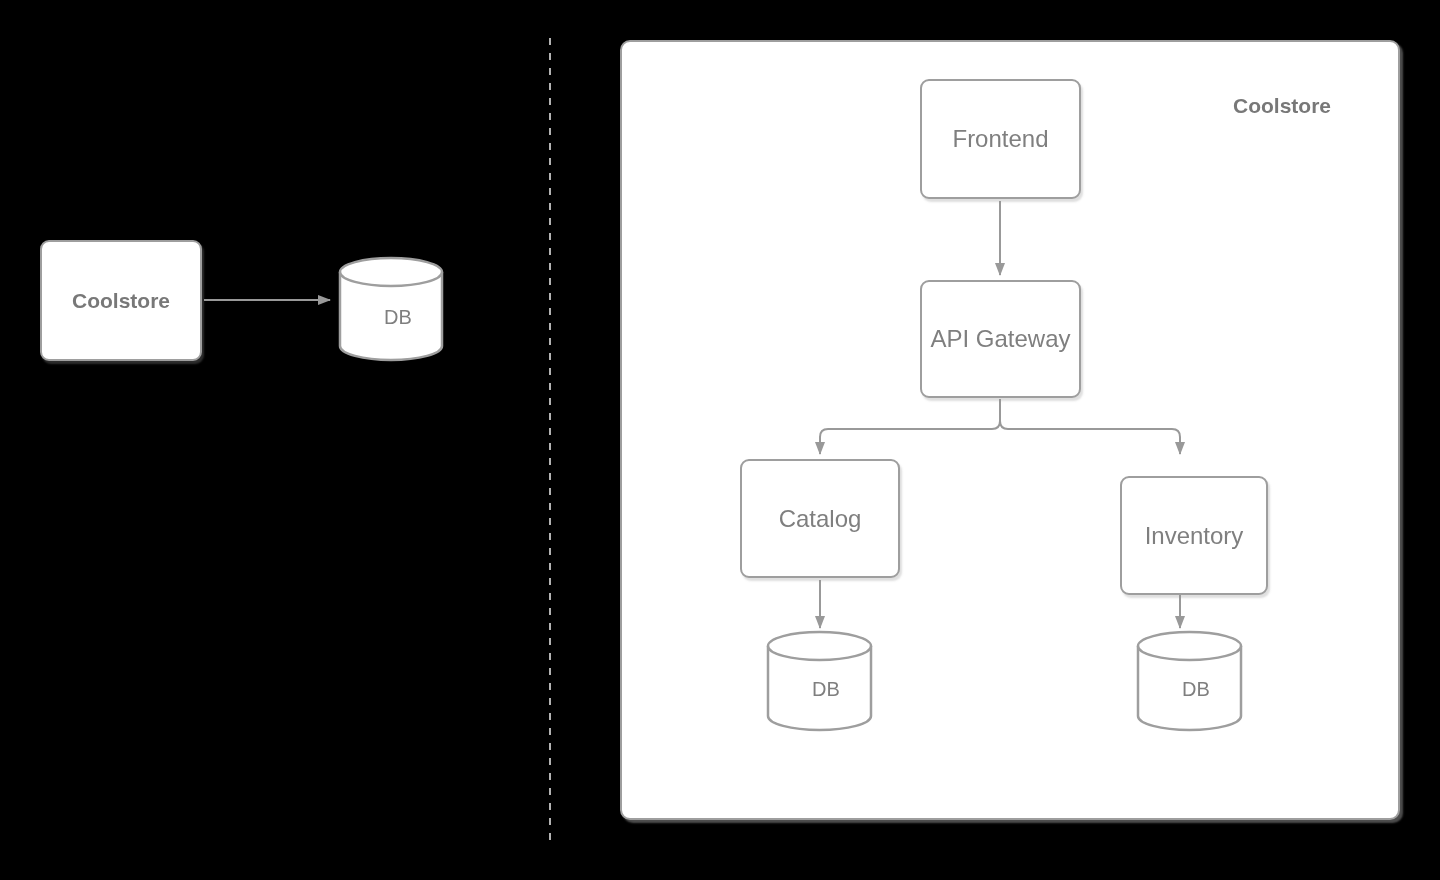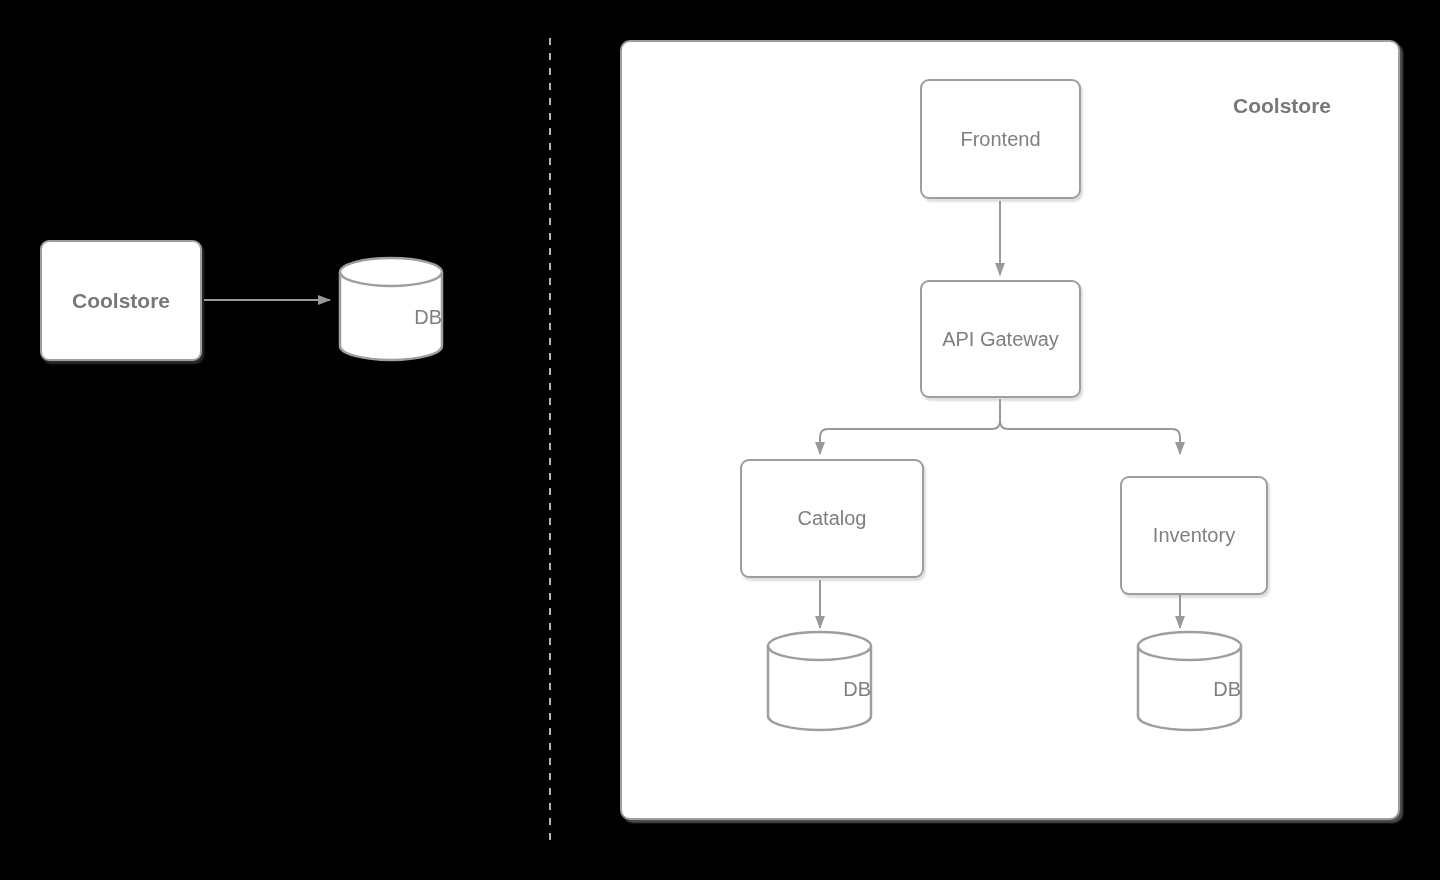--- a/index.html
+++ b/index.html
@@ -38,41 +38,42 @@
   .node {
     position: absolute;
     box-sizing: border-box;
     background: #ffffff;
     border: 2px solid #9e9e9e;
     border-radius: 9px;
     display: flex;
     align-items: center;
     justify-content: center;
     color: #7f7f7f;
-    font-size: 20px;
+    font-size: 24px;
     z-index: 3;
     box-shadow: 2px 3px 2px rgba(150,150,150,0.30);
     text-align: center;
   }
   .node.bold { font-weight: bold; font-size: 21px; color: #787878; }
   .node-coolstore-left { left: 40px;  top: 240px; width: 162px; height: 121px; }
   .node-frontend       { left: 920px; top: 79px;  width: 161px; height: 120px; }
   .node-api-gateway    { left: 920px; top: 280px; width: 161px; height: 118px; align-items: center; }
-  .node-catalog        { left: 740px; top: 459px; width: 184px; height: 119px; }
+  .node-catalog        { left: 740px; top: 459px; width: 160px; height: 119px; }
   .node-inventory      { left: 1100px;top: 476px; width: 148px; height: 119px; margin-left: 20px; }
   .db-label {
     position: absolute;
     box-sizing: border-box;
     display: flex;
     align-items: center;
-    justify-content: flex-end;
+    justify-content: flex-start;
     color: #7f7f7f;
     font-size: 20px;
     z-index: 3;
     pointer-events: none;
+    margin-left: 44px;
   }
   .db-label-left      { left: 340px;  top: 258px; width: 102px; height: 102px; padding-top: 17px; }
   .db-label-catalog   { left: 768px;  top: 632px; width: 103px; height: 98px;  padding-top: 16px; }
   .db-label-inventory { left: 1138px; top: 632px; width: 103px; height: 98px;  padding-top: 16px; }
   .container-label {
     position: absolute;
     top: 94px;
     right: 109px;
     color: #787878;
     font-weight: bold;

